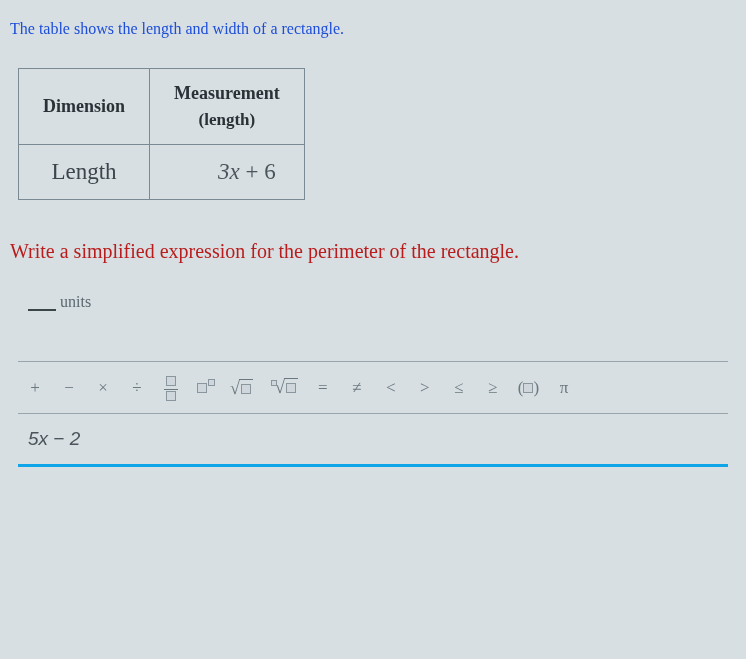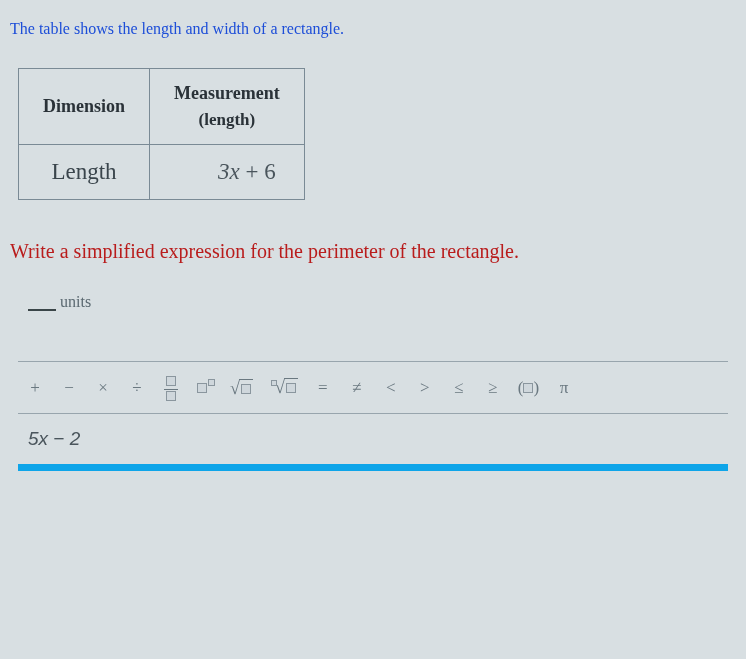--- a/index.html
+++ b/index.html
@@ -130,21 +130,21 @@
       position: relative;
       top: -8px;
       left: 2px;
     }
     .paren {
       display: inline-block;
     }
     .input-area {
       margin: 0 18px;
       padding: 14px 10px;
-      border-bottom: 7px solid #0ea5e9;
+      border-bottom: 3px solid #0ea5e9;
       font-family: Arial, sans-serif;
       font-style: italic;
       font-size: 19px;
       color: #4a555c;
     }
     .input-area .v {
       font-style: italic;
     }
     .italic-x {
       font-style: italic;

